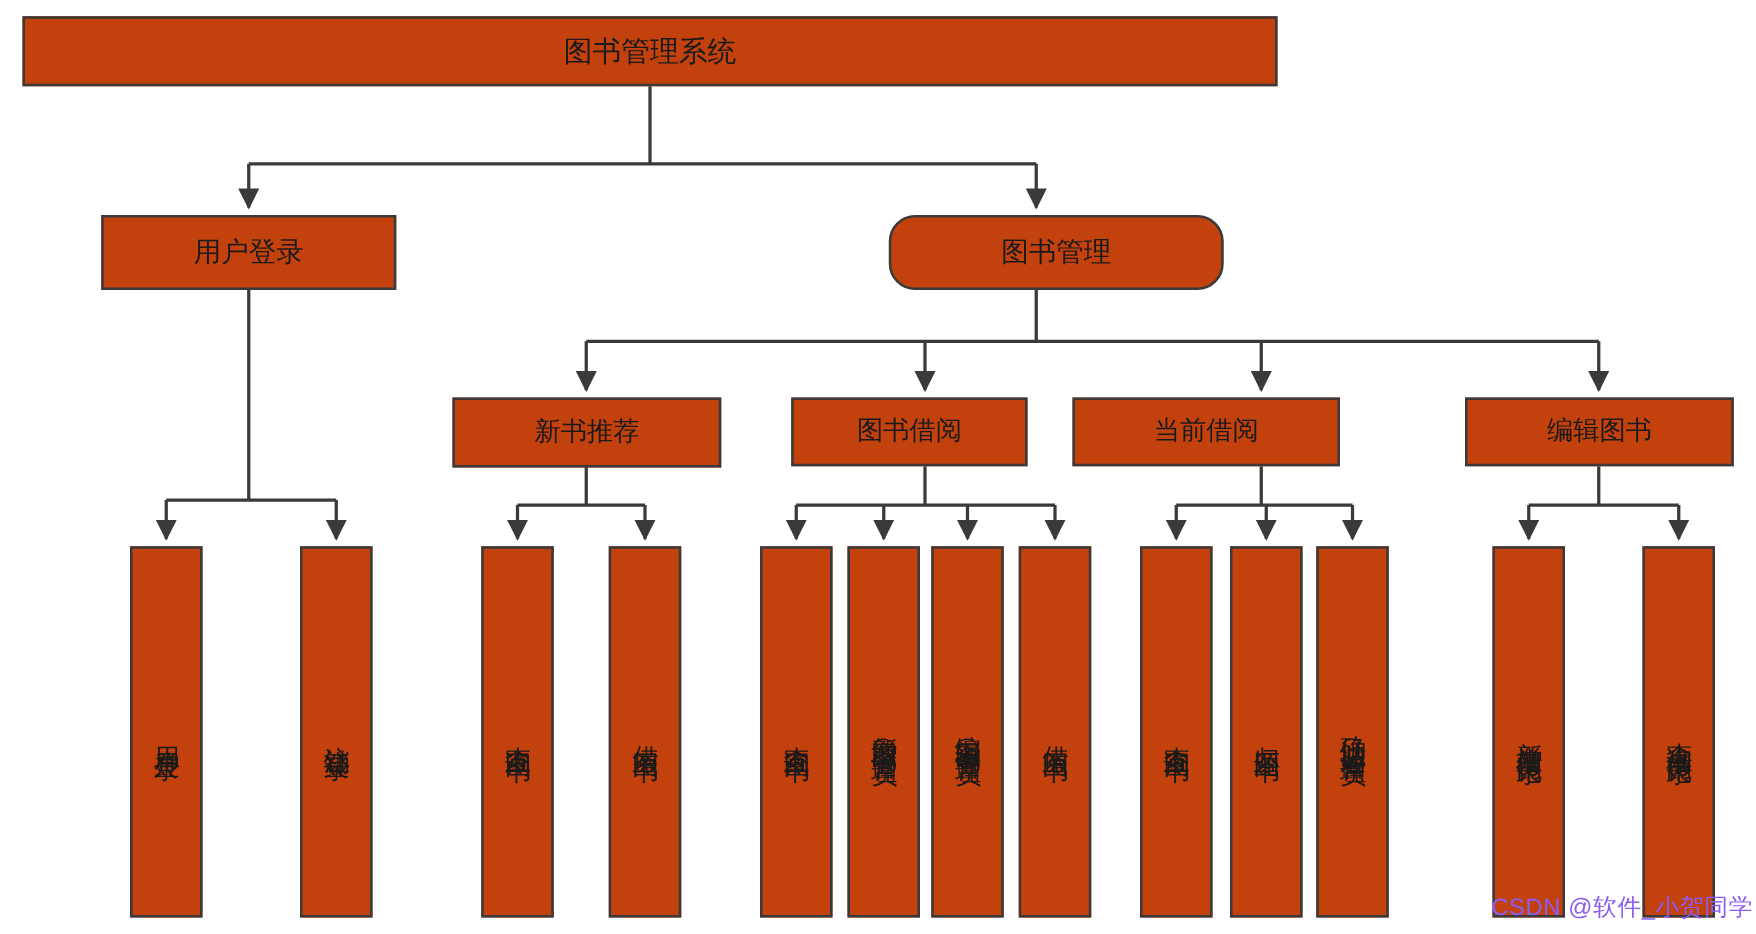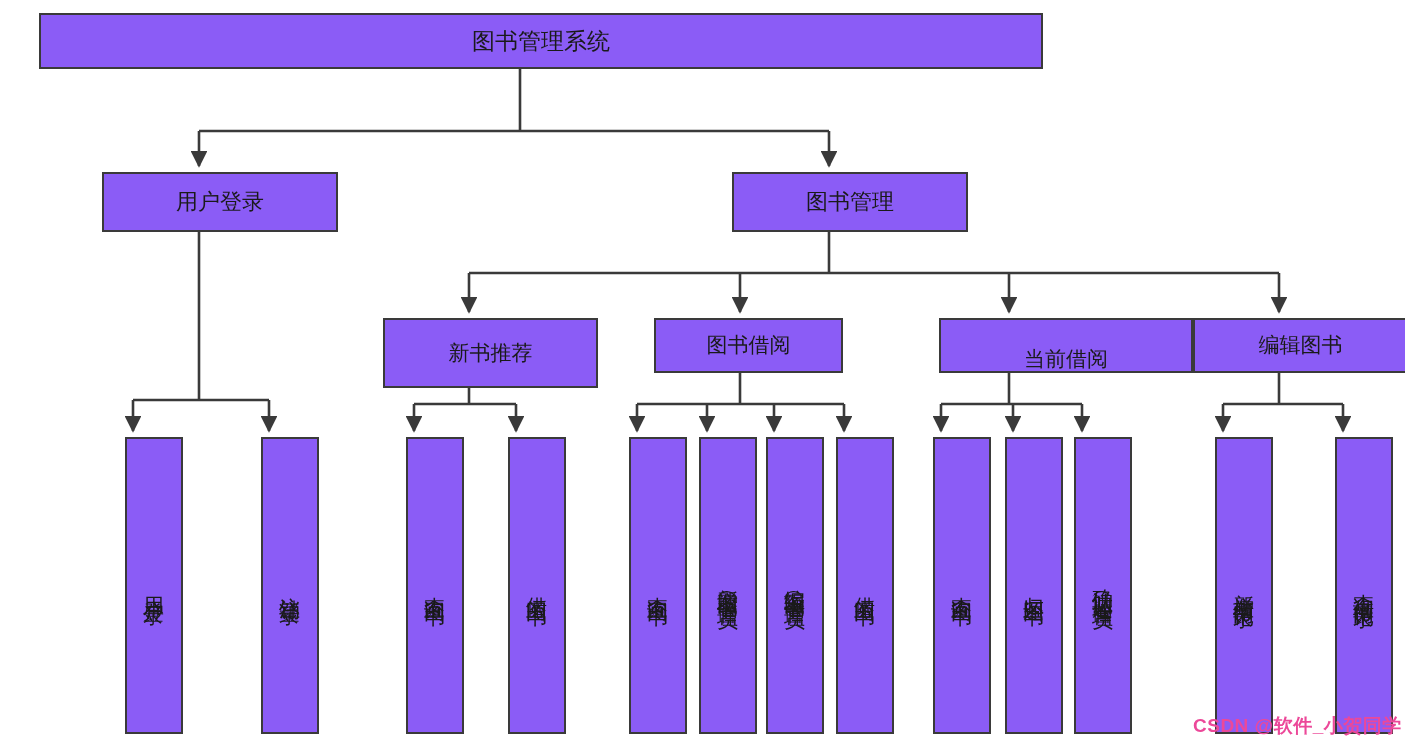--- a/index.html
+++ b/index.html
@@ -16,28 +16,27 @@
     width: 1405px;
     height: 747px;
     background: #ffffff;
     overflow: hidden;
   }
   
   .node {
     position: absolute;
     box-sizing: border-box;
     border: 2.5px solid #3a3a3a;
-    background: #8b5cf6;
+    background: #c2410c;
     color: #1a1a1a;
     display: flex;
     align-items: center;
     justify-content: center;
     text-align: center;
     line-height: 1.15;
-    margin-left: 21px;
   }
   .node.root {
     font-size: 23px;
   }
   .node.level2 {
     font-size: 22px;
   }
   .node.level3 {
     font-size: 21px;
   }
@@ -61,24 +60,23 @@
     position: absolute;
     left: 0;
     top: 0;
     width: 1405px;
     height: 747px;
     pointer-events: none;
   }
   .watermark {
     position: absolute;
     font-size: 19px;
-    color: #ec4899;
+    color: #8b5cf6;
     white-space: nowrap;
     letter-spacing: 0.5px;
-    font-weight: bold;
   }
 </style>
 </head>
 <body>
 
 <div id="canvas">
 
   <svg class="edge-layer" viewBox="0 0 1405 747" width="1405" height="747">
     <defs>
       <marker id="arrow" viewBox="0 0 10 10" refX="9" refY="5" markerWidth="6.5" markerHeight="6.5" orient="auto-start-reverse">
@@ -129,31 +127,31 @@
     </g>
   </svg>
 
   <div class="node root" style="left:18px; top:13px; width:1004px; height:56px;">
     <span>图书管理系统</span>
   </div>
 
   <div class="node level2" style="left:81px; top:172px; width:236px; height:60px;">
     <span>用户登录</span>
   </div>
-  <div class="node level2" style="left:711px; top:172px; width:236px; height:60px;">
+  <div class="node level2" style="left:711px; top:172px; width:268px; height:60px;border-radius:21px;">
     <span>图书管理</span>
   </div>
 
-  <div class="node level3" style="left:362px; top:318px; width:215px; height:70px;">
+  <div class="node level3" style="left:362px; top:318px; width:215px; height:56px;">
     <span>新书推荐</span>
   </div>
   <div class="node level3" style="left:633px; top:318px; width:189px; height:55px;">
     <span>图书借阅</span>
   </div>
-  <div class="node level3" style="left:918px; top:318px; width:254px; height:55px;align-items:flex-end;">
+  <div class="node level3" style="left:858px; top:318px; width:214px; height:55px;">
     <span>当前借阅</span>
   </div>
   <div class="node level3" style="left:1172px; top:318px; width:215px; height:55px;">
     <span>编辑图书</span>
   </div>
 
   <div class="node leaf" style="left:104px; top:437px; width:58px; height:297px;">
     <span class="vtext">用户登录</span>
   </div>
   <div class="node leaf" style="left:240px; top:437px; width:58px; height:297px;">

